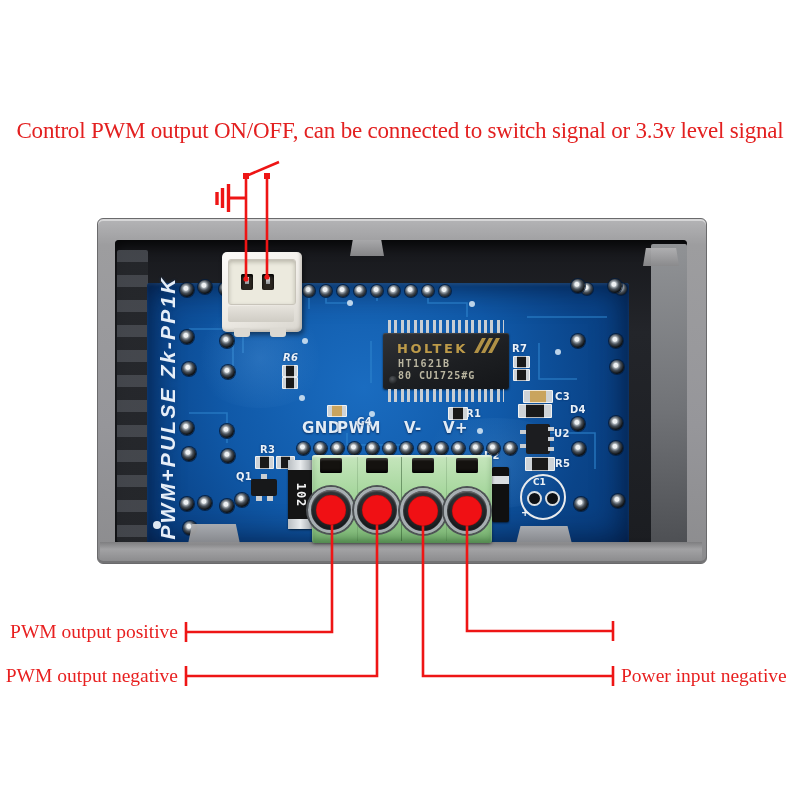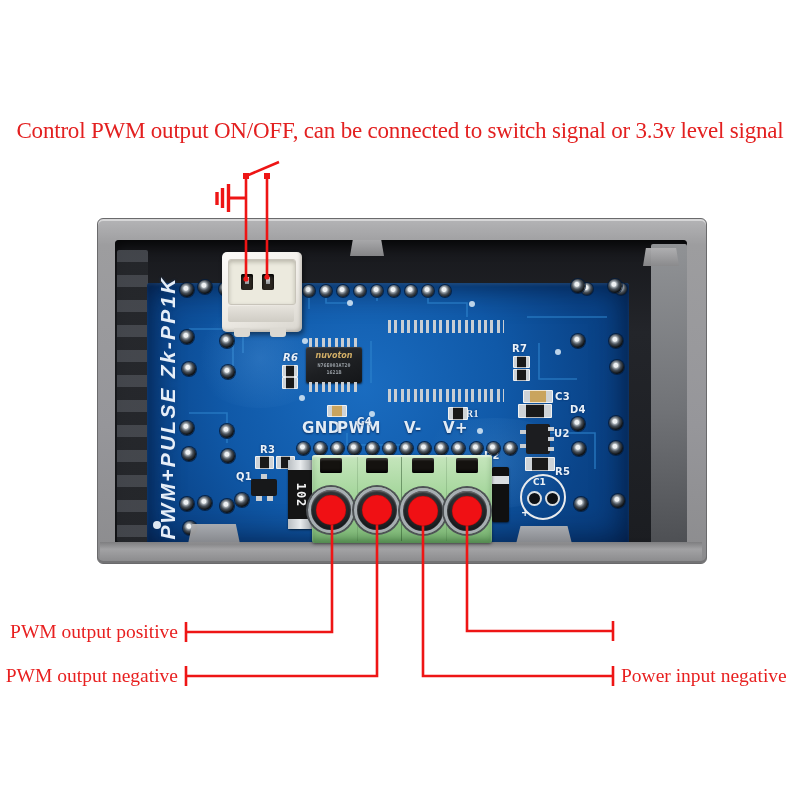--- a/index.html
+++ b/index.html
@@ -162,26 +162,26 @@
   <div class="silkdot"></div>
   <span class="pinlbl" style="left:302px;top:419px;">GND</span>
   <span class="pinlbl" style="left:337px;top:419px;">PWM</span>
   <span class="pinlbl" style="left:404px;top:419px;">V-</span>
   <span class="pinlbl" style="left:443px;top:419px;">V+</span>
 
   <span class="refdes" style="left:283px;top:352px;font-style:italic;">R6</span>
   <span class="refdes" style="left:260px;top:444px;">R3</span>
   <span class="refdes" style="left:236px;top:471px;">Q1</span>
   <span class="refdes" style="left:309px;top:416px;padding-left:48px;">C4</span>
-  <span class="refdes" style="left:466px;top:408px;font-family:Liberation Serif, serif;">R1</span>
+  <span class="refdes" style="left:466px;top:408px;">R1</span>
   <span class="refdes" style="left:512px;top:343px;">R7</span>
   <span class="refdes" style="left:555px;top:391px;">C3</span>
   <span class="refdes" style="left:570px;top:404px;">D4</span>
   <span class="refdes" style="left:554px;top:428px;">U2</span>
-  <span class="refdes" style="left:555px;top:458px;margin-top:8px;">R5</span>
+  <span class="refdes" style="left:555px;top:458px;">R5</span>
   <span class="refdes" style="left:484px;top:450px;">D2</span>
 
   <div class="smd" style="left:282px;top:365px;width:14px;height:10px;"></div>
   <div class="smd" style="left:282px;top:377px;width:14px;height:10px;"></div>
   <div class="smd" style="left:255px;top:456px;width:17px;height:11px;"></div>
   <div class="smd" style="left:276px;top:456px;width:17px;height:11px;"></div>
   <div class="smd tan" style="left:327px;top:405px;width:18px;height:10px;"></div>
   <div class="smd" style="left:448px;top:407px;width:18px;height:11px;"></div>
   <div class="smd" style="left:513px;top:356px;width:15px;height:10px;"></div>
   <div class="smd" style="left:513px;top:369px;width:15px;height:10px;"></div>
@@ -210,32 +210,36 @@
   <div class="d2body">
       <div class="d2band"></div>
     </div>
 
   <div class="res102">
     <div class="rescap" style="top:0;"></div>
     <div class="rescap" style="bottom:0;"></div>
     <span>102</span>
   </div>
 
-  <div class="abs" style="left:306px;top:338px;width:56px;height:54px;">
-    <div class="pinrow" style="left:3px;top:0;width:50px;height:10px;"></div>
-    <div class="chip" style="left:0;top:9px;width:56px;height:36px;">
-      <div class="nuv-t1">nuvoton</div>
-      <div class="nuv-t2">N76E003AT20</div>
-      <div class="nuv-t3">1621B</div>
-    </div>
-    <div class="pinrow" style="left:3px;top:44px;width:50px;height:10px;"></div>
-  </div>
 
   <div class="abs" style="left:383px;top:320px;width:126px;height:84px;">
     <div class="pinrow" style="left:5px;top:0;width:116px;height:13px;"></div>
+    <div class="chip" style="left:0;top:13px;width:126px;height:56px;">
+      <div class="holtek-t1">HOLTEK</div>
+      <div class="holtek-t2">HT1621B</div>
+      <div class="holtek-t3">80 CU1725#G</div>
+      <svg style="position:absolute;right:8px;top:4px;" width="28" height="17" viewBox="0 0 28 17">
+        <g fill="#bd9b49" opacity="0.92">
+          <path d="M1,16 L9,1 h4 L5,16 Z"></path>
+            <path d="M8,16 L16,1 h4 L12,16 Z"></path>
+            <path d="M15,16 L23,1 h4 L19,16 Z"></path>
+        </g>
+      </svg>
+      <div class="dimple"></div>
+    </div>
     <div class="pinrow" style="left:5px;top:69px;width:116px;height:13px;"></div>
   </div>
 
   <div class="abs" id="pads" style="left:0;top:0;width:800px;height:800px;">
       <div class="pad" style="left: 252px; top: 285px; width: 12px; height: 12px;"></div>
       <div class="pad" style="left: 269px; top: 285px; width: 12px; height: 12px;"></div>
       <div class="pad" style="left: 286px; top: 285px; width: 12px; height: 12px;"></div>
       <div class="pad" style="left: 303px; top: 285px; width: 12px; height: 12px;"></div>
       <div class="pad" style="left: 320px; top: 285px; width: 12px; height: 12px;"></div>
       <div class="pad" style="left: 337px; top: 285px; width: 12px; height: 12px;"></div>

